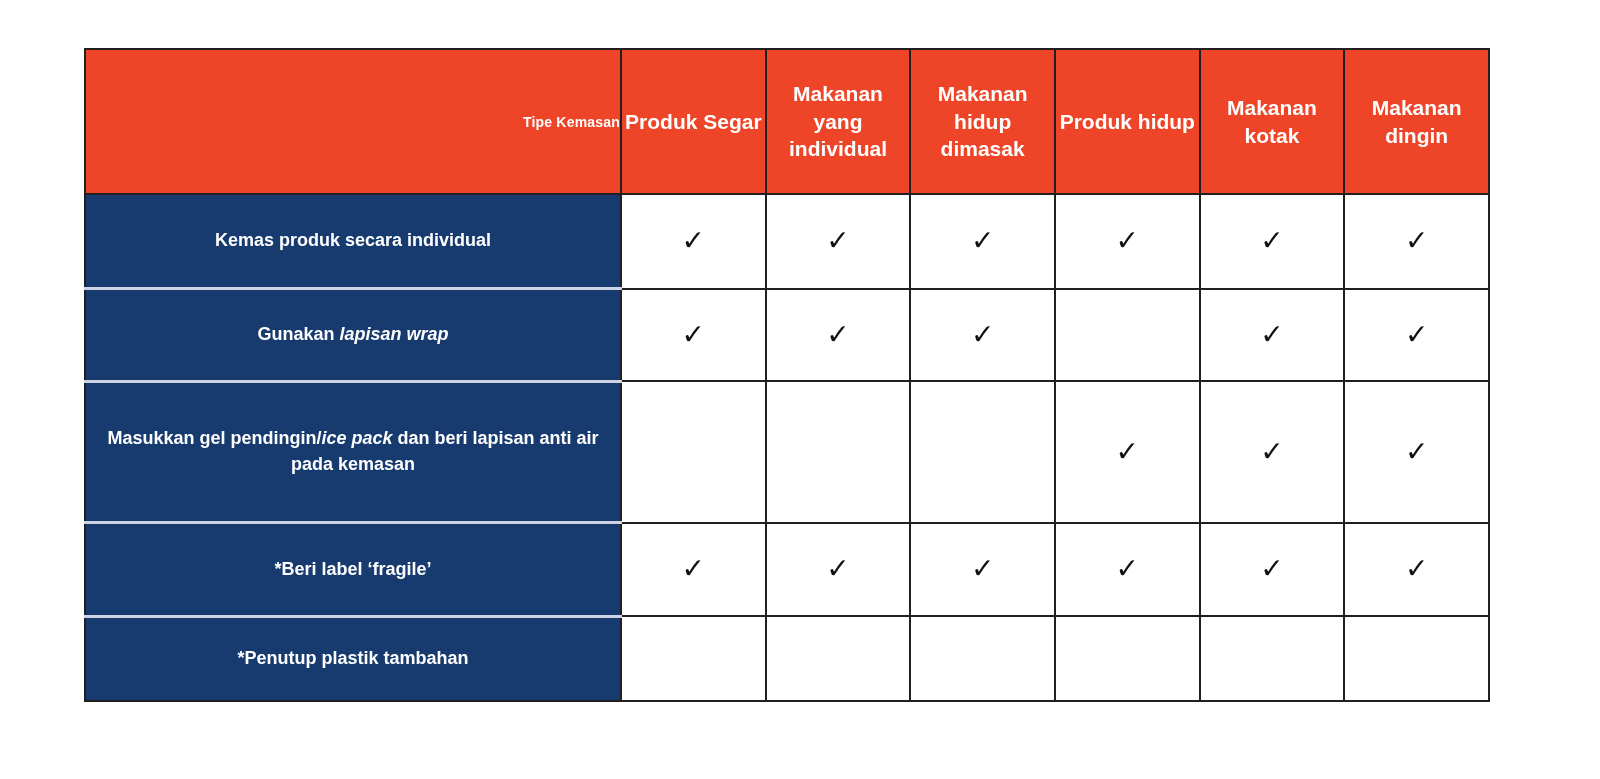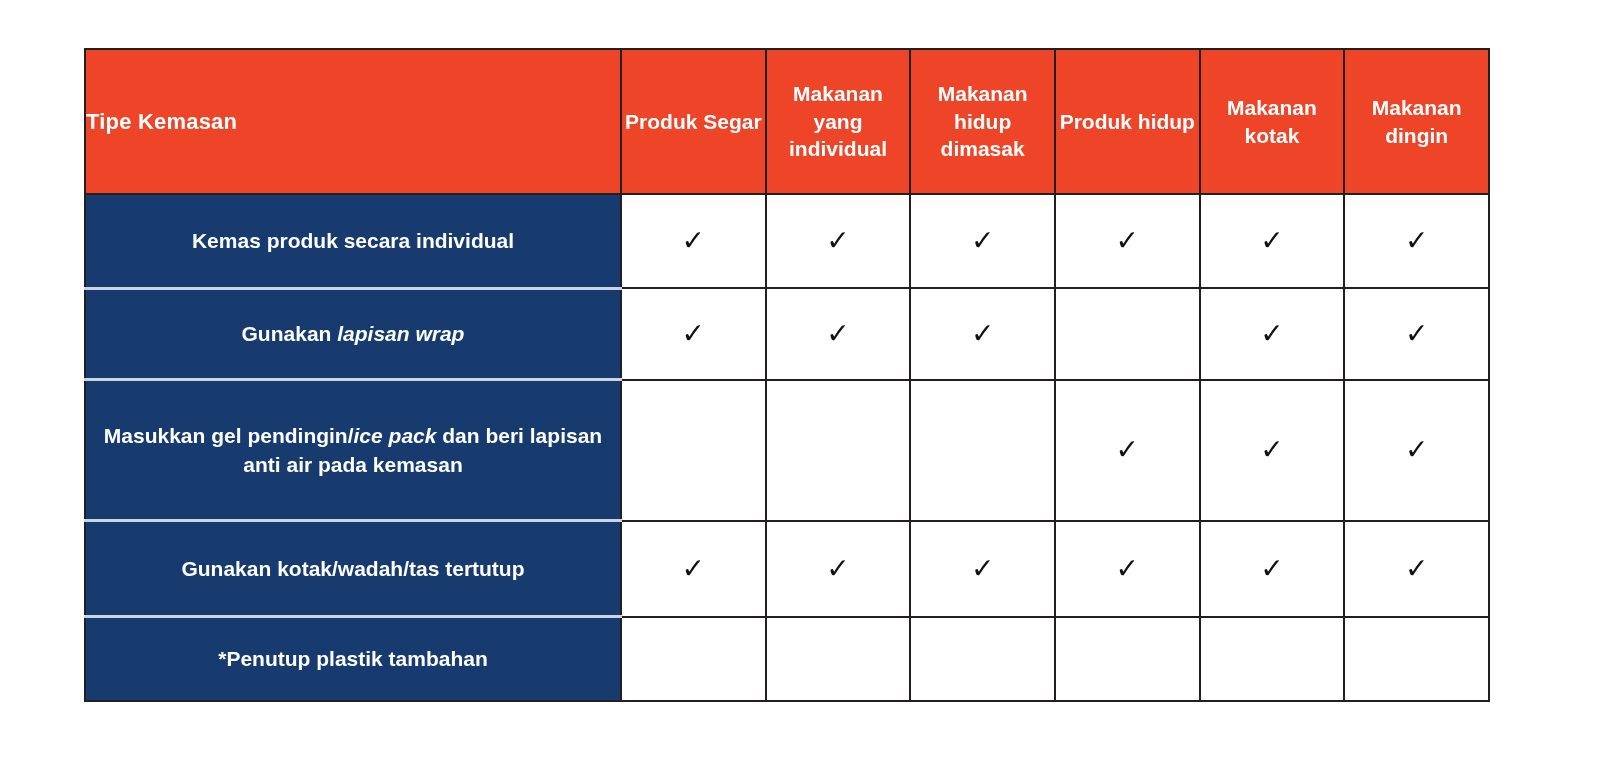--- a/index.html
+++ b/index.html
@@ -47,23 +47,23 @@
   }
 
   
   thead tr {
     height: 145px;
   }
 
   th.corner-head {
     background: #ee4428;
     color: #ffffff;
-    font-size: 22px;
+    font-size: 14px;
     font-weight: bold;
-    text-align: left;
+    text-align: right;
     letter-spacing: 0.2px;
     border-right: 2px solid #231f20;
     border-bottom: 2px solid #231f20;
     width: 534px;
   }
 
   th.col-head {
     background: #ee4428;
     color: #ffffff;
     font-size: 21px;
@@ -76,21 +76,21 @@
     box-sizing: border-box;
   }
   th.col-head:last-child {
     border-right: none;
   }
 
   
   td.row-label {
     background: #173a6f;
     color: #ffffff;
-    font-size: 21px;
+    font-size: 18px;
     font-weight: bold;
     text-align: center;
     line-height: 1.42;
     padding: 10px 26px;
     box-sizing: border-box;
     border-right: 2px solid #231f20;
     border-bottom: 3px solid #ccd3e2;
   }
   tbody tr:last-child td.row-label {
     border-bottom: none;
@@ -172,22 +172,22 @@
           </tr>
           <tr class="r3">
             <td class="row-label">Masukkan gel pendingin/<em>ice pack</em> dan beri lapisan anti air pada kemasan</td>
             <td class="check-cell"><span class="check-mark empty">✓</span></td>
             <td class="check-cell"><span class="check-mark empty">✓</span></td>
             <td class="check-cell"><span class="check-mark empty">✓</span></td>
             <td class="check-cell"><span class="check-mark">✓</span></td>
             <td class="check-cell"><span class="check-mark">✓</span></td>
             <td class="check-cell"><span class="check-mark">✓</span></td>
           </tr>
-          <tr class="r4">
-            <td class="row-label">Gunakan kotak/wadah/tas tertutup</td>
+          <tr class="r5">
+            <td class="row-label">*Beri label ‘fragile’</td>
             <td class="check-cell"><span class="check-mark">✓</span></td>
             <td class="check-cell"><span class="check-mark">✓</span></td>
             <td class="check-cell"><span class="check-mark">✓</span></td>
             <td class="check-cell"><span class="check-mark">✓</span></td>
             <td class="check-cell"><span class="check-mark">✓</span></td>
             <td class="check-cell"><span class="check-mark">✓</span></td>
           </tr>
           <tr class="r6">
             <td class="row-label">*Penutup plastik tambahan</td>
             <td class="check-cell"><span class="check-mark empty">✓</span></td>

